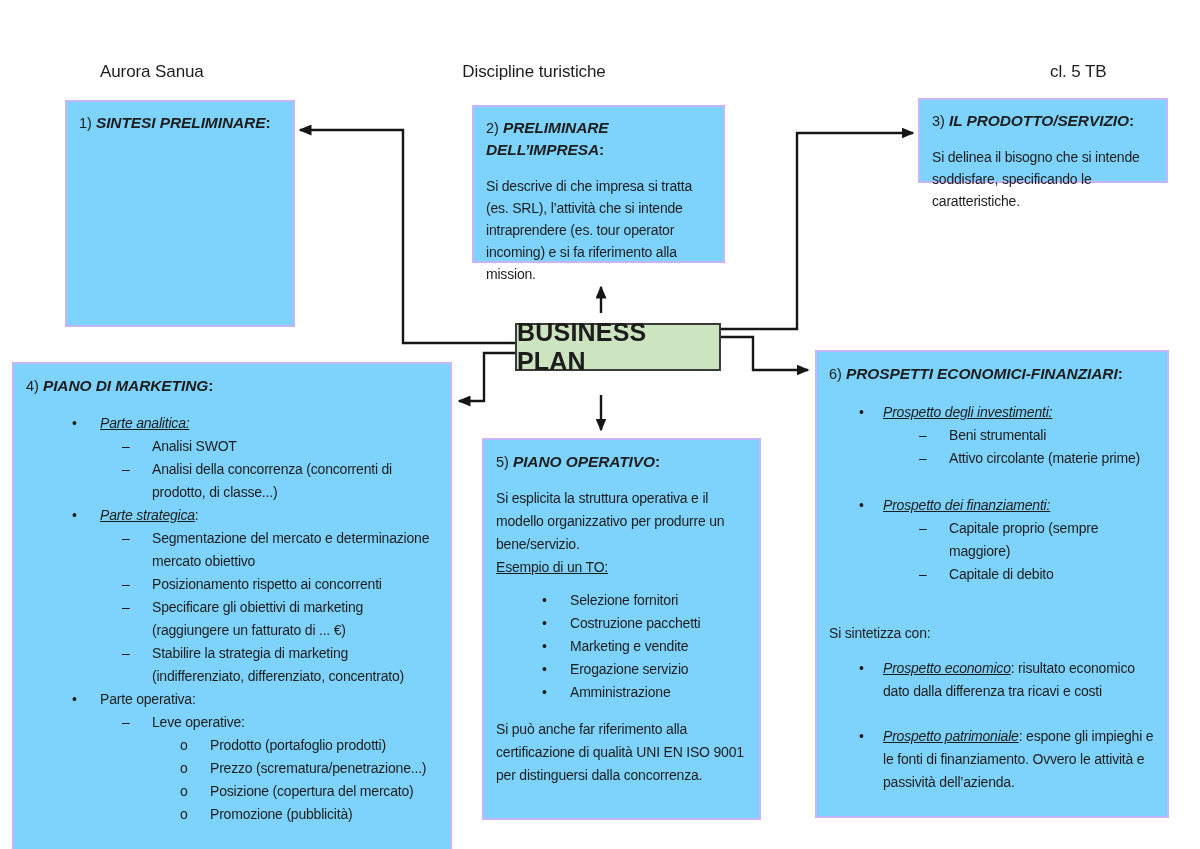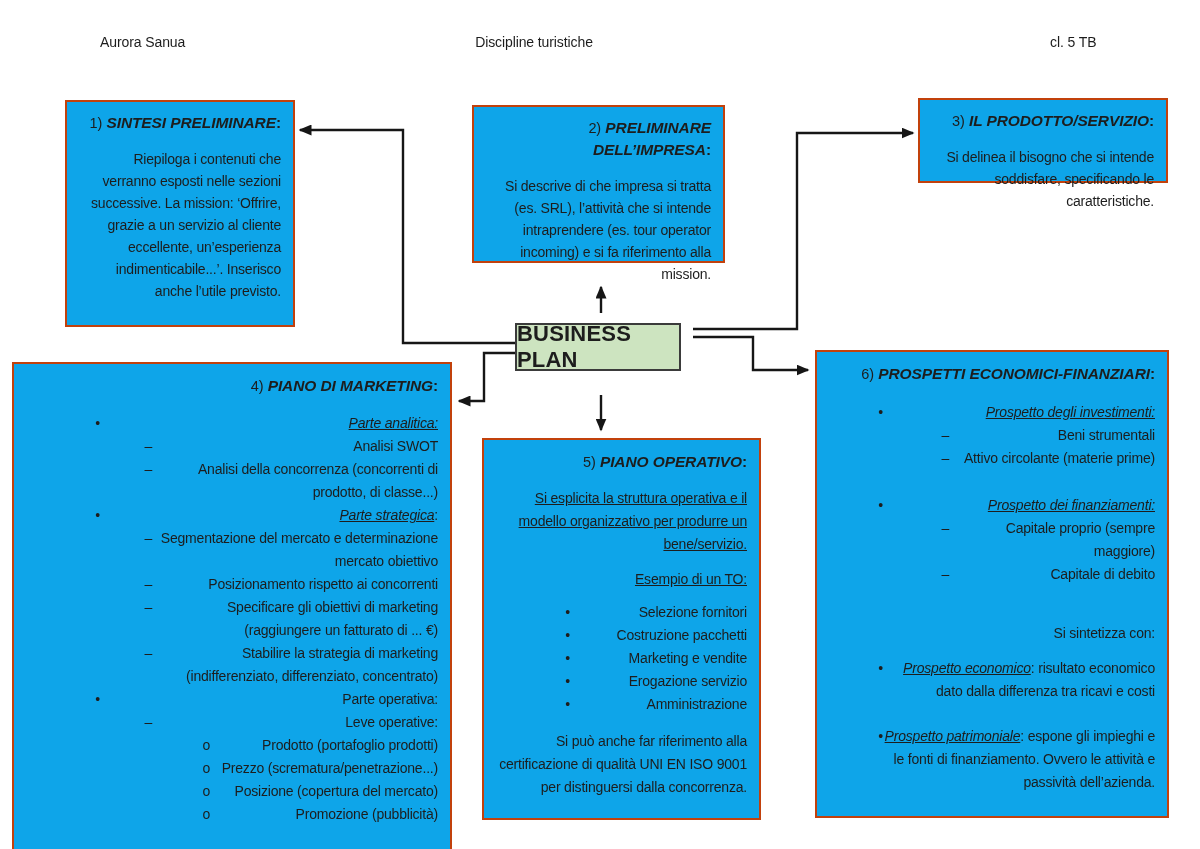--- a/index.html
+++ b/index.html
@@ -1,53 +1,53 @@
 <!DOCTYPE html>
 <html><head>
 <meta charset="utf-8">
 <style>
   html,body{margin:0;padding:0;background:#ffffff;}
   .page{position:relative;width:1200px;height:849px;background:#fff;overflow:hidden;
         font-family:"Liberation Sans", sans-serif;color:#1d1d1d;}
   
-  .hdr span{position:absolute;top:34px;font-size:14px;letter-spacing:-0.1px;white-space:nowrap;}
+  .hdr span{position:absolute;top:62px;font-size:17px;letter-spacing:-0.1px;white-space:nowrap;}
   .hdr-left{left:100px;}
   .hdr-center{left:0;width:1068px;text-align:center;}
   .hdr-right{left:1050px;}
   
-  .box{position:absolute;border:2px solid #c2410c;background:#0ea5e9;box-sizing:border-box;
-       padding:10px 12px;font-size:14px;letter-spacing:-0.2px;line-height:22px;text-align:right;}
+  .box{position:absolute;border:2px solid #c4b5fd;background:#7dd3fc;box-sizing:border-box;
+       padding:10px 12px;font-size:14px;letter-spacing:-0.2px;line-height:22px;}
   .btitle{margin:0 0 14px 0;font-size:15.5px;font-weight:bold;letter-spacing:-0.1px;}
   .btitle .num{font-weight:normal;font-size:14.5px;}
   .btitle .ti{font-style:italic;}
   .btext{margin:0;}
   
   #box1{left:65px;top:100px;width:230px;height:227px;}
   #box2{left:472px;top:105px;width:253px;height:158px;}
   #box3{left:918px;top:98px;width:250px;height:85px;}
   #box4{left:12px;top:362px;width:440px;height:536px;line-height:23px;}
   #box5{left:482px;top:438px;width:279px;height:382px;line-height:23px;}
   #box6{left:815px;top:350px;width:354px;height:468px;line-height:23px;}
   
-  .bp{position:absolute;left:515px;top:323px;width:166px;height:48px;box-sizing:border-box;
+  .bp{position:absolute;left:515px;top:323px;width:206px;height:48px;box-sizing:border-box;
       background:#cde4c0;border:2px solid #14b8a6;display:flex;align-items:center;justify-content:center;
-      font-weight:bold;font-size:22px;letter-spacing:0.2px;}
+      font-weight:bold;font-size:25px;letter-spacing:0.2px;}
   
   .row{display:flex;align-items:flex-start;}
   .mk{flex:0 0 auto;}
   .txt{flex:1 1 auto;min-width:0;}
   .ulit{font-style:italic;text-decoration:underline;}
   .ul{text-decoration:underline;}
   
   #box4 .rb{padding-left:46px;} #box4 .rb .mk{width:28px;}
   #box4 .rd{padding-left:96px;} #box4 .rd .mk{width:30px;}
   #box4 .ro{padding-left:154px;}#box4 .ro .mk{width:30px;}
   
   #box5 .btitle{margin-bottom:13px;}
-  #box5 .p1{margin:0 0 12px 0;text-decoration:underline;}
+  #box5 .p1{margin:0 0 0 0;}
   #box5 .exh{margin:0 0 10px 0;}
   #box5 .rb5{padding-left:46px;} #box5 .rb5 .mk{width:28px;}
   #box5 .p2{margin:14px 0 0 0;}
   
   #box6 .btitle{margin-bottom:15px;}
   #box6 .rb6{padding-left:30px;} #box6 .rb6 .mk{width:24px;}
   #box6 .rd6{padding-left:90px;} #box6 .rd6 .mk{width:30px;}
   #box6 .gap-fin{margin-top:24px;}
   #box6 .mid{margin:36px 0 12px 0;}
   #box6 .gap-pat{margin-top:22px;}
@@ -76,21 +76,20 @@
     <path d="M601 313 L601 287" marker-end="url(#ah)"></path>
     <path d="M601 395 L601 430" marker-end="url(#ah)"></path>
     <path d="M515 343 L403 343 L403 130 L300 130" marker-end="url(#ah)"></path>
     <path d="M693 329 L797 329 L797 133 L913 133" marker-end="url(#ah)"></path>
     <path d="M515 353 L484 353 L484 401 L459 401" marker-end="url(#ah)"></path>
     <path d="M693 337 L753 337 L753 370 L808 370" marker-end="url(#ah)"></path>
   </svg>
 
   <div class="box" id="box1">
     <p class="btitle"><span class="num">1)</span> <span class="ti">SINTESI PRELIMINARE</span><span>:</span></p>
-    <p class="btext">Riepiloga i contenuti che verranno esposti nelle sezioni successive. La mission: ‘Offrire, grazie a un servizio al cliente eccellente, un’esperienza indimenticabile...’.  Inserisco anche l’utile previsto.</p>
   </div>
 
   <div class="box" id="box2">
     <p class="btitle"><span class="num">2)</span> <span class="ti">PRELIMINARE DELL’IMPRESA</span><span>:</span></p>
     <p class="btext">Si descrive di che impresa si tratta (es. SRL), l’attività che si intende intraprendere (es. tour operator incoming) e si fa riferimento alla mission.</p>
   </div>
 
   <div class="box" id="box3">
     <p class="btitle"><span class="num">3)</span> <span class="ti">IL PRODOTTO/SERVIZIO</span><span>:</span></p>
     <p class="btext">Si delinea il bisogno che si intende soddisfare, specificando le caratteristiche.</p>

